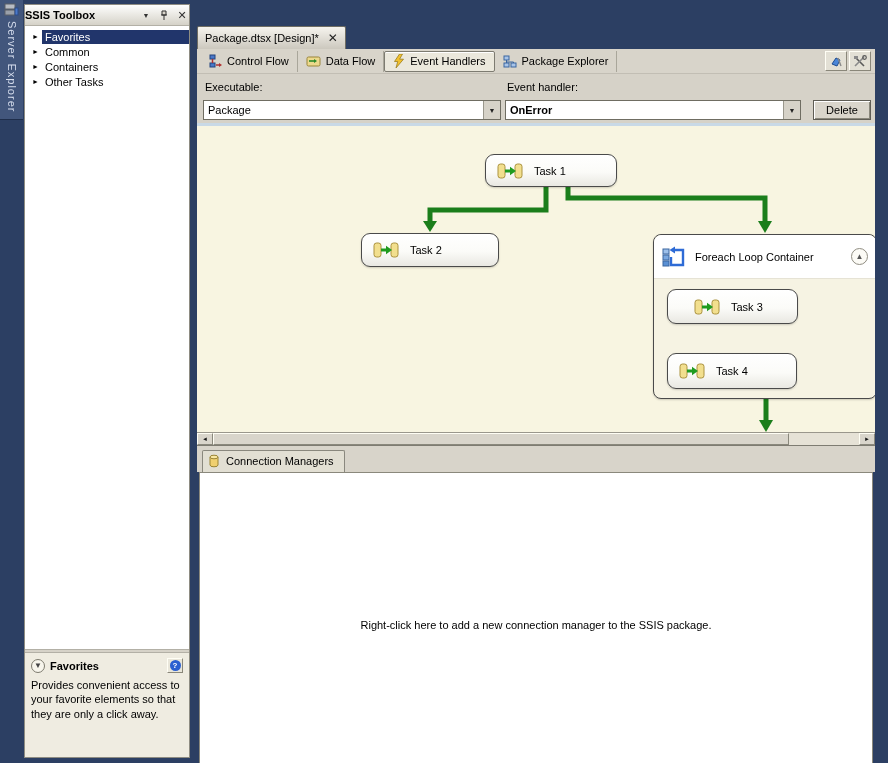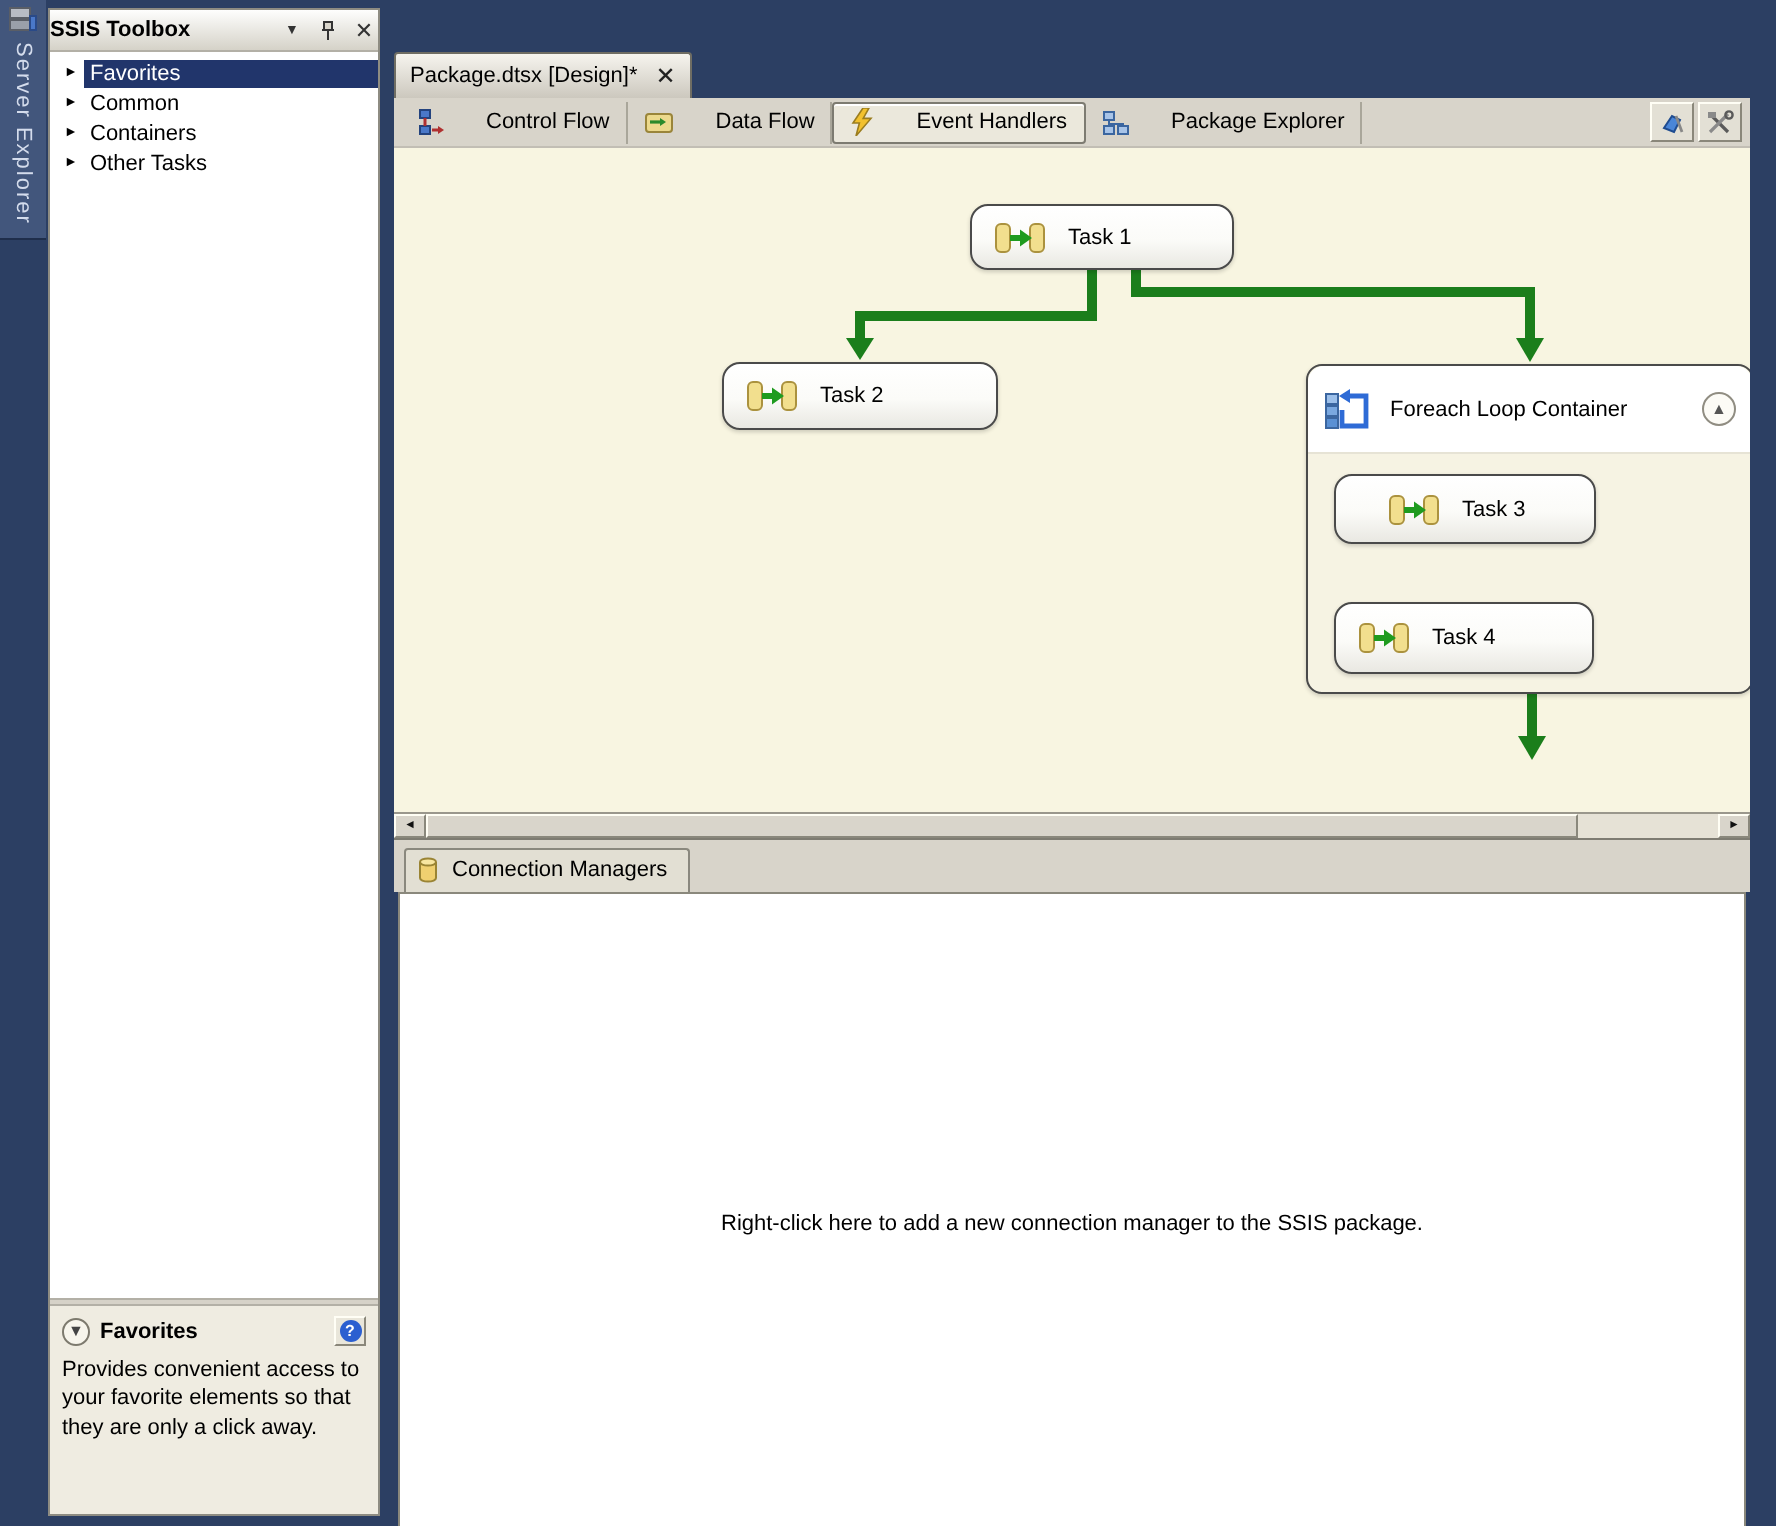--- a/index.html
+++ b/index.html
@@ -32,21 +32,21 @@
   .detail-desc { line-height:1.3; }
 
   
   .editor { position:absolute; left:197px; top:0; width:678px; height:757px; display:flex; flex-direction:column;margin-top:24px; }
 
   .doc-tab-row { flex:0 0 25px; position:relative; }
   .doc-tab { position:absolute; left:0; top:2px; height:23px; background:linear-gradient(#f6f4ee,#ccc8be); border:1px solid #6f6d63; border-bottom:none; border-radius:2px 2px 0 0; display:flex; align-items:center; gap:9px; padding:0 7px; }
   .doc-close { font-size:12px; line-height:1; color:#222; cursor:default; }
 
   .designer-tabs { flex:0 0 25px; background:#d8d4ca; display:flex; align-items:center; padding-left:3px; position:relative; border-bottom:1px solid #c2beb4; }
-  .dtab { display:flex; align-items:center; gap:21px; padding:3px 8px; height:21px; border-right:1px solid #a9a69a; cursor:default; }
+  .dtab { display:flex; align-items:center; gap:5px; padding:3px 8px; height:21px; border-right:1px solid #a9a69a; cursor:default; }
   .dtab:last-of-type { border-right:none; }
   .dtab.selected { background:#ebe8dc; border:1px solid #7d7b71; border-radius:2px; box-shadow:inset 0 1px 0 #fff; }
   .dtab-icons-right { position:absolute; right:4px; top:2px; display:flex; gap:2px; }
   .mini-btn { width:22px; height:20px; background:#e3e0d5; border:1px solid; border-color:#fffef5 #8a877a #8a877a #fffef5; display:grid; place-items:center; }
 
   .param-row { flex:0 0 52px; background:#d6d2c8; position:relative; border-bottom:3px solid #c9d9e6; }
   .param-label { position:absolute; top:7px; }
   .combo { position:absolute; top:26px; height:20px; background:#fff; border:1px solid #6f6d62; display:flex; align-items:stretch; }
   .combo-text { flex:1; padding:3px 4px; white-space:nowrap; overflow:hidden; }
   .combo-btn { width:17px; background:#d6d2c8; border-left:1px solid #9a978c; display:grid; place-items:center; font-size:7px; color:#222; }
@@ -186,20 +186,33 @@
           <svg width="14" height="13" viewBox="0 0 14 13">
             <path d="M2 2l9 9" stroke="#5a5a5a" stroke-width="1.6"></path>
             <path d="M11 2L2 11" stroke="#8a8a8a" stroke-width="1.6"></path>
             <rect x="1" y="1" width="4" height="3" fill="#8a8a8a"></rect>
             <circle cx="11.5" cy="2.5" r="1.8" fill="none" stroke="#5a5a5a" stroke-width="1.2"></circle>
           </svg>
         </span>
       </div>
     </div>
 
+    <div class="param-row">
+      <span class="param-label" style="left:8px">Executable:</span>
+      <div class="combo" style="left:6px; width:298px">
+        <span class="combo-text">Package</span>
+        <span class="combo-btn">▼</span>
+      </div>
+      <span class="param-label" style="left:310px">Event handler:</span>
+      <div class="combo" style="left:308px; width:296px">
+        <span class="combo-text" style="font-weight:bold">OnError</span>
+        <span class="combo-btn">▼</span>
+      </div>
+      <div class="btn" style="left:616px; width:58px">Delete</div>
+    </div>
 
     <div class="surface">
 
       <svg class="arrows" width="678" height="505" viewBox="0 0 678 505">
         <g stroke="#1b7e1b" stroke-width="5" fill="none">
           <path d="M349,61 V84 H233 V96"></path>
           <path d="M371,61 V72 H568 V96"></path>
           <path d="M534,197 V215"></path>
           <path d="M569,273 V295"></path>
         </g>

